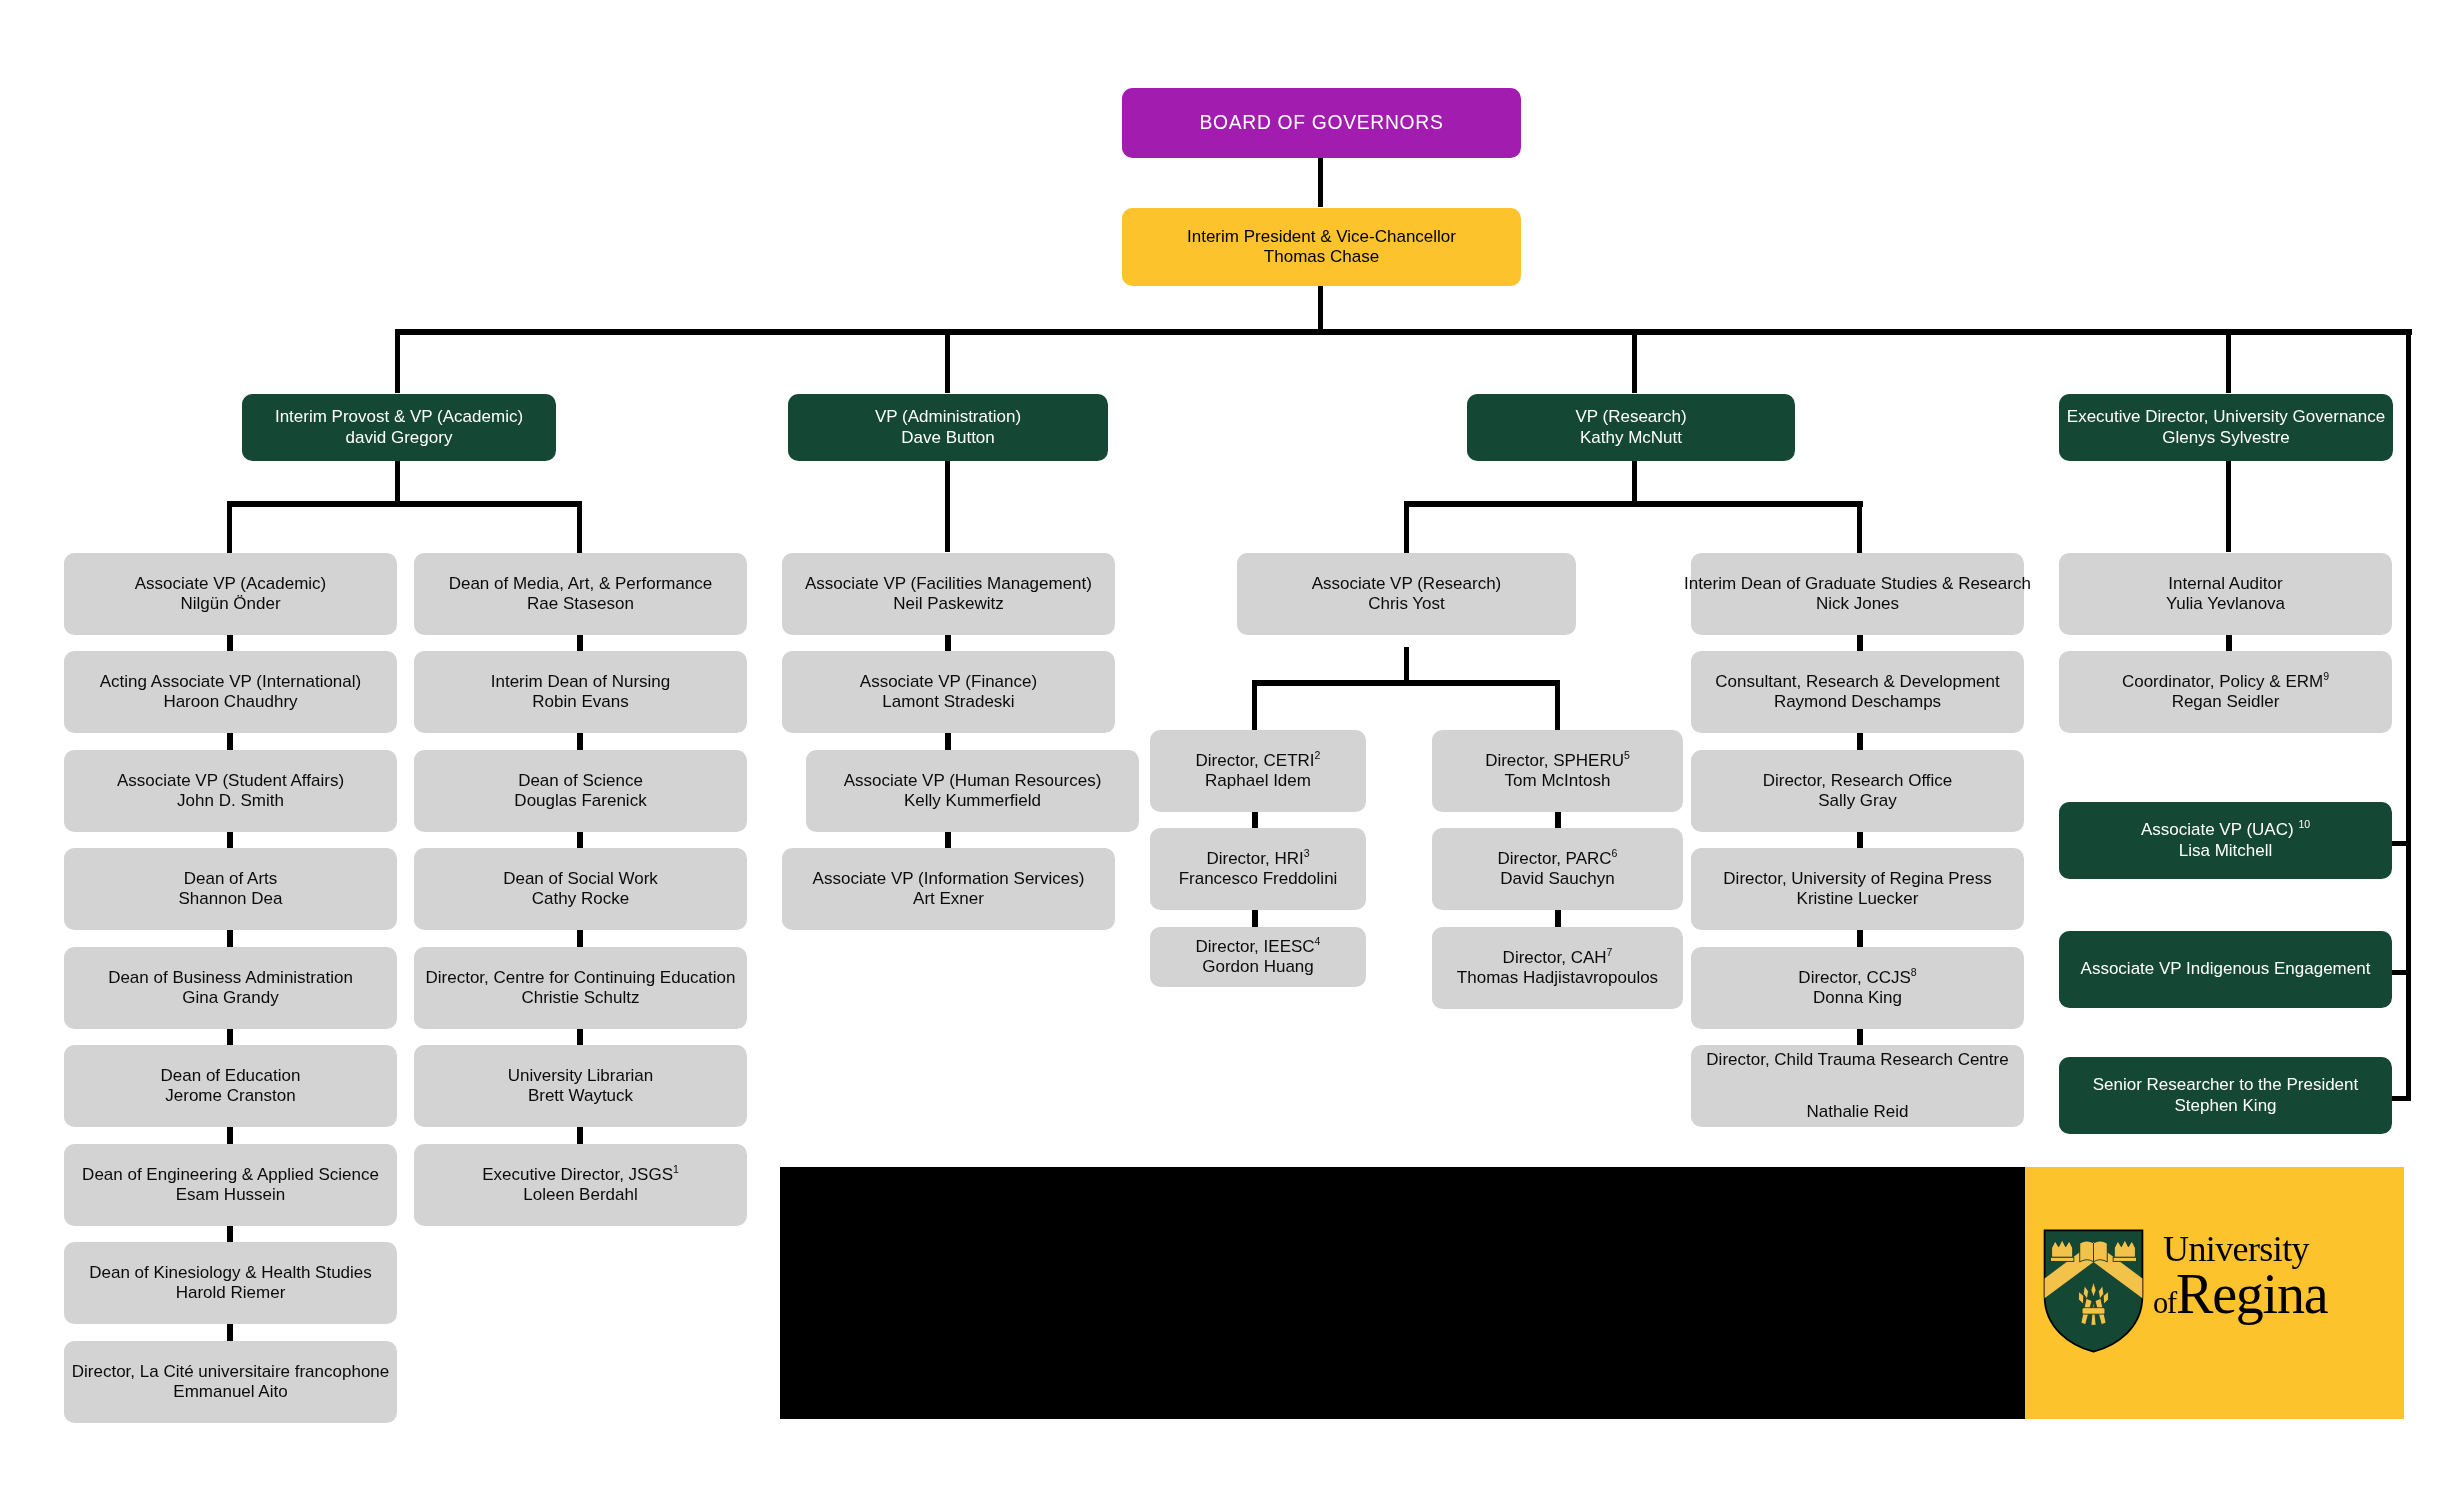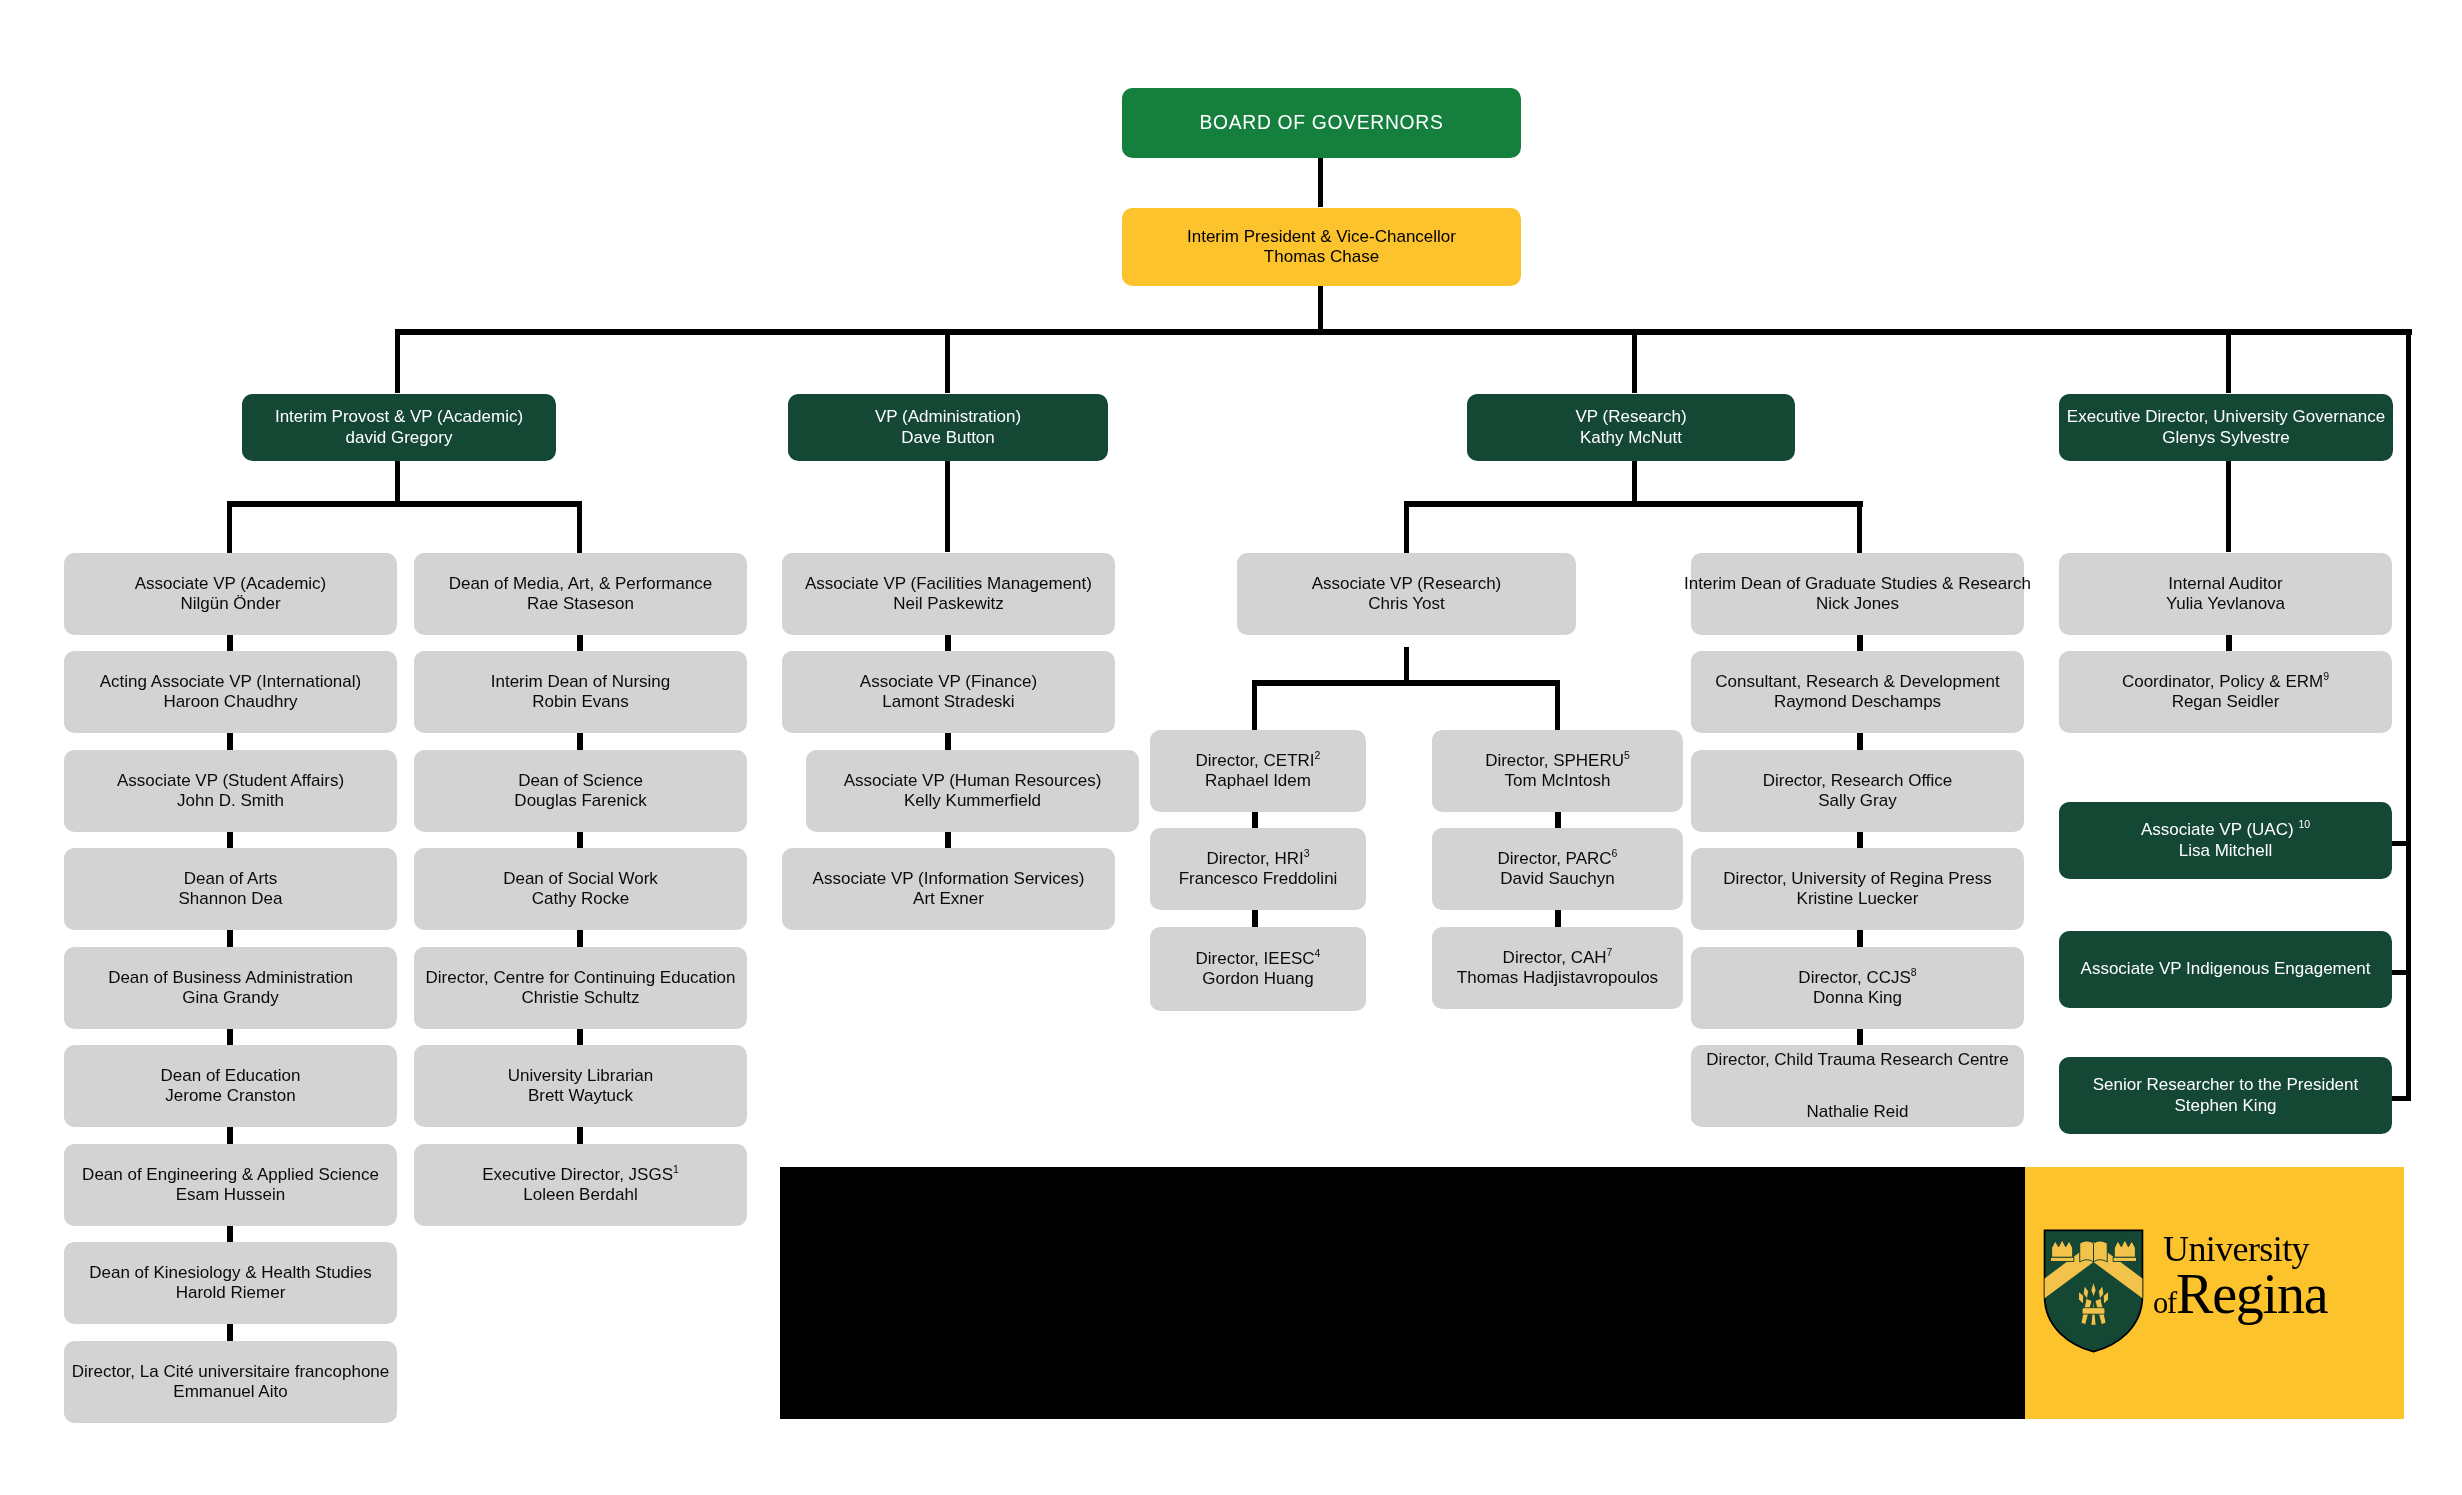--- a/index.html
+++ b/index.html
@@ -5,21 +5,21 @@
   html,body{margin:0;padding:0;background:#fff;}
   body{font-family:"Liberation Sans","DejaVu Sans",sans-serif;}
   #stage{position:relative;width:2462px;height:1495px;background:#ffffff;overflow:hidden;}
 
   .node{position:absolute;box-sizing:border-box;border-radius:10.6px;
         display:flex;flex-direction:column;align-items:center;justify-content:center;
         text-align:center;line-height:1.18;padding:3.5px 5.9px;}
   .node .ln{display:block;white-space:nowrap;}
   .node sup{font-size:.62em;vertical-align:super;line-height:0;}
 
-  .n-black{background:#15803d;color:#ffffff;}
+  .n-black{background:#a21caf;color:#ffffff;}
   .n-gold {background:#fcc32c;color:#000000;}
   .n-green{background:#144734;color:#ffffff;}
   .n-grey {background:#d3d3d3;color:#0b0b0b;}
 
   .ttl{font-size:17px;}
   .nm {font-size:17px;}
   .big{font-size:19.3px;letter-spacing:0.7px;font-weight:400;}
 
   .conn{position:absolute;background:#000000;}
 
@@ -224,21 +224,21 @@
   </div>
 
   <div class="node n-grey" style="left:1150px;top:730px;width:216px;height:82px;">
     <span class="ln ttl"><span>Director, CETRI</span><sup>2</sup></span>
     <span class="ln nm">Raphael Idem</span>
   </div>
   <div class="node n-grey" style="left:1150px;top:828px;width:216px;height:82px;">
     <span class="ln ttl"><span>Director, HRI</span><sup>3</sup></span>
     <span class="ln nm">Francesco Freddolini</span>
   </div>
-  <div class="node n-grey" style="left:1150px;top:927px;width:216px;height:84px;">
+  <div class="node n-grey" style="left:1150px;top:927px;width:216px;height:60px;">
     <span class="ln ttl"><span>Director, IEESC</span><sup>4</sup></span>
     <span class="ln nm">Gordon Huang</span>
   </div>
 
   <div class="node n-grey" style="left:1432px;top:730px;width:251px;height:82px;">
     <span class="ln ttl"><span>Director, SPHERU</span><sup>5</sup></span>
     <span class="ln nm">Tom McIntosh</span>
   </div>
   <div class="node n-grey" style="left:1432px;top:828px;width:251px;height:82px;">
     <span class="ln ttl"><span>Director, PARC</span><sup>6</sup></span>

